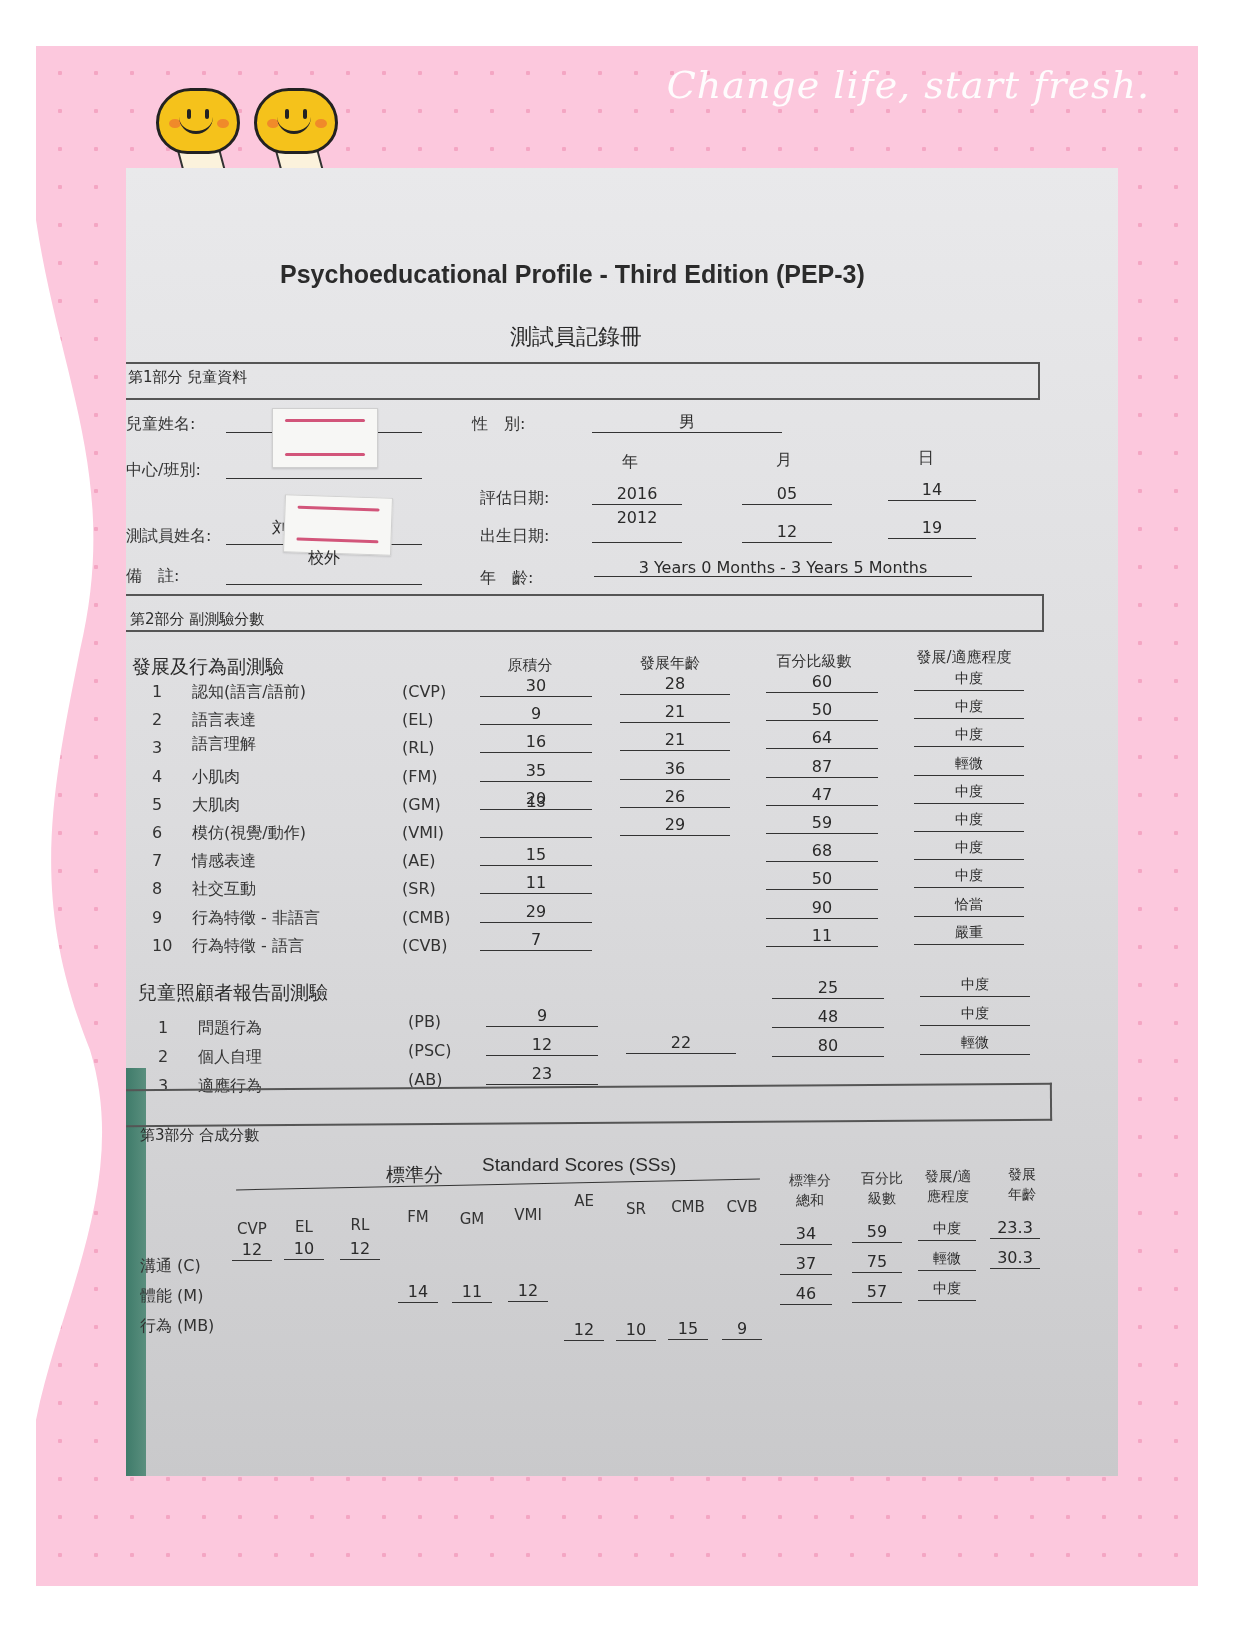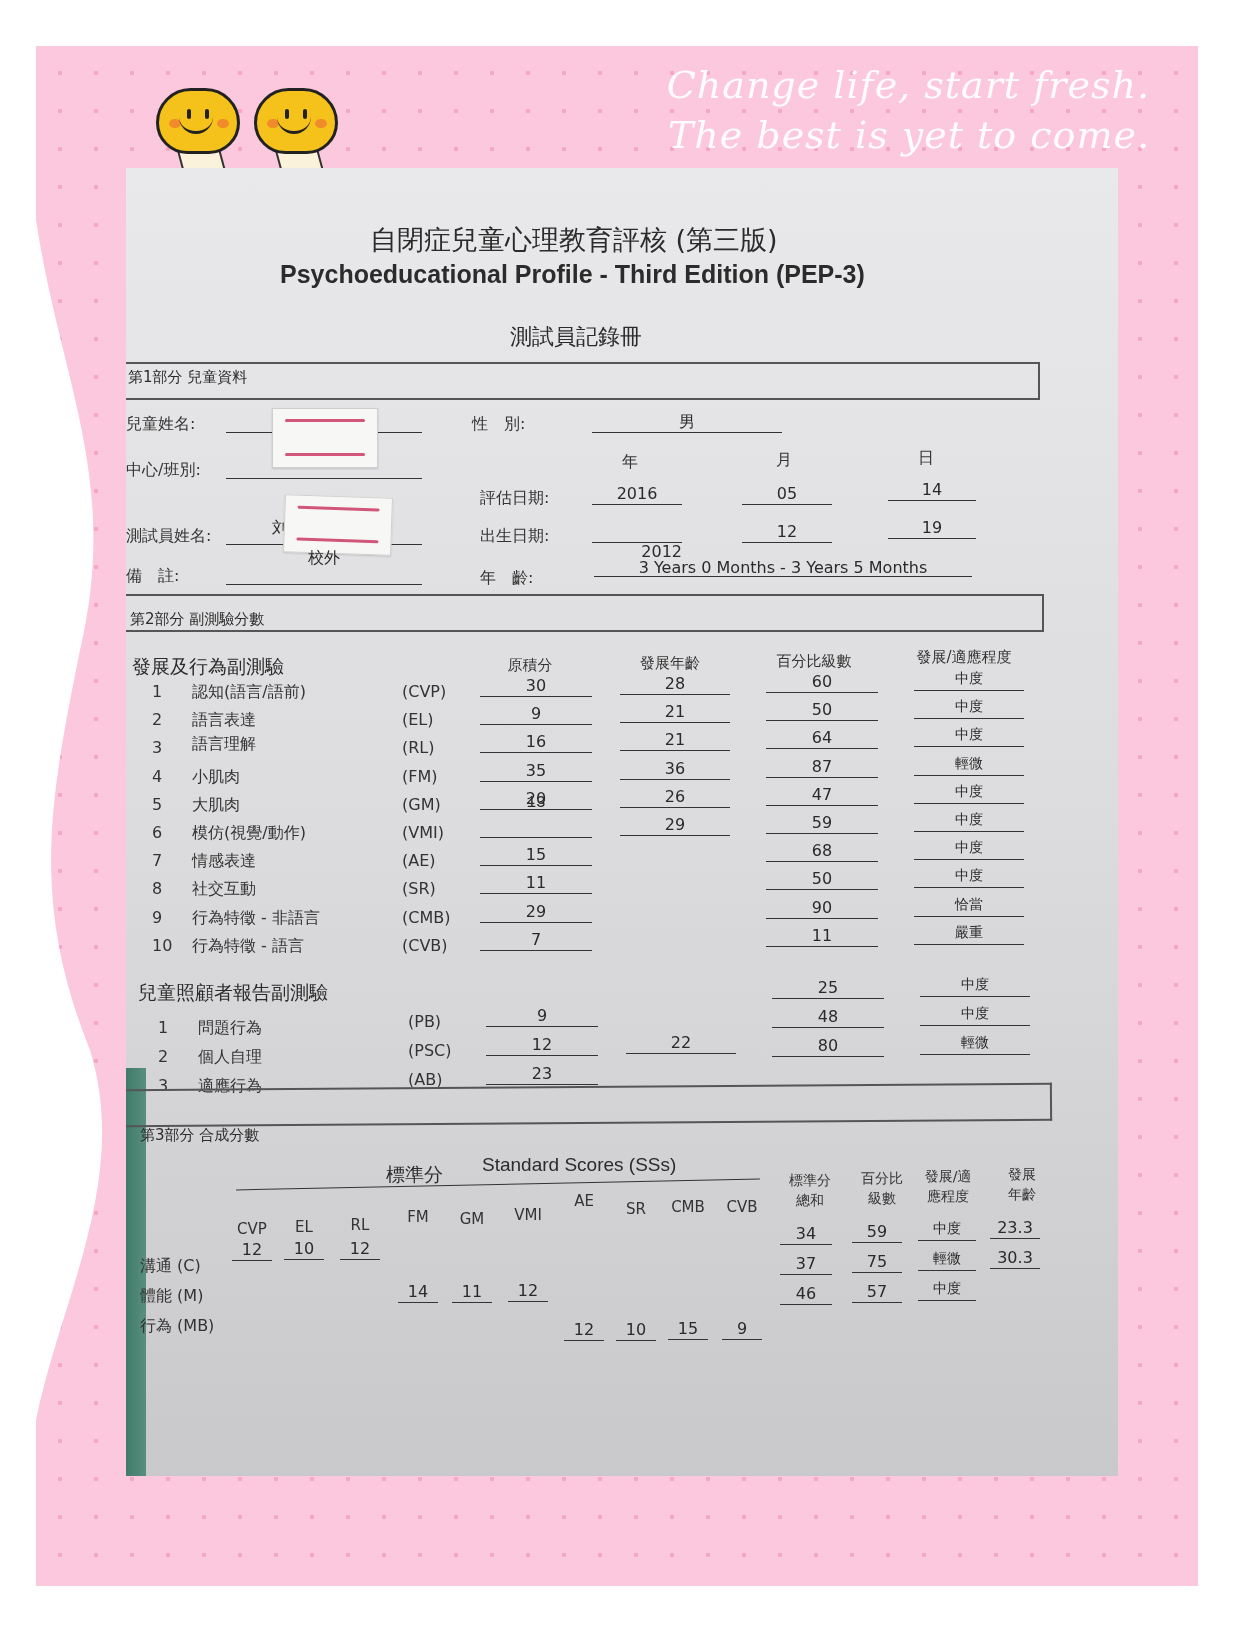--- a/index.html
+++ b/index.html
@@ -70,21 +70,20 @@
   .small { font-size: 14px; }
 </style>
 </head>
 <body>
 
 <div class="frame"></div>
 <div class="wave"></div>
 
 <div class="quote">
   <div>Change life, start fresh.</div>
-  <div>The best is yet to come.</div>
 </div>
 
 <div class="mascot" style="left:150px">
   <div class="stick"></div>
   <div class="heart">
       <div class="eye" style="left:28px"></div>
       <div class="eye" style="left:46px"></div>
       <div class="blush" style="left:10px"></div>
       <div class="blush" style="left:58px"></div>
       <div class="mouth"></div>
@@ -98,21 +97,20 @@
       <div class="blush" style="left:10px"></div>
       <div class="blush" style="left:58px"></div>
       <div class="mouth"></div>
     </div>
 </div>
 
 <div class="paper">
   <div class="binding"></div>
   <div class="doc" id="doc">
 
-    <div class="t title-zh">自閉症兒童心理教育評核 (第三版)</div>
     <div class="t title-en">Psychoeducational Profile - Third Edition (PEP-3)</div>
     <div class="t subtitle">測試員記錄冊</div>
 
     <div class="section-box" style="left:0;top:194px;width:912px;"></div>
     <div class="t section-label" style="left:2px;top:200px;">第1部分 兒童資料</div>
 
     <div class="t label" style="left:0;top:246px;">兒童姓名:</div>
     <div class="uline" style="left:100px;top:264px;width:196px;"></div>
     <div class="sticker" style="left:146px;top:240px;width:104px;height:58px;">
         <div class="bar" style="top:10px"></div>
@@ -144,21 +142,21 @@
 
     <div class="t label" style="left:354px;top:320px;">評估日期:</div>
     <div class="t val" style="left:466px;top:316px;width:90px;">2016</div>
     <div class="uline" style="left:466px;top:336px;width:90px;"></div>
     <div class="t val" style="left:616px;top:316px;width:90px;">05</div>
     <div class="uline" style="left:616px;top:336px;width:90px;"></div>
     <div class="t val" style="left:762px;top:312px;width:88px;">14</div>
     <div class="uline" style="left:762px;top:332px;width:88px;"></div>
 
     <div class="t label" style="left:354px;top:358px;">出生日期:</div>
-    <div class="t val" style="left:466px;top:374px;width:90px;text-align:right;">2012</div>
+    <div class="t val" style="left:466px;top:340px;width:90px;">2012</div>
     <div class="uline" style="left:466px;top:374px;width:90px;"></div>
     <div class="t val" style="left:616px;top:354px;width:90px;">12</div>
     <div class="uline" style="left:616px;top:374px;width:90px;"></div>
     <div class="t val" style="left:762px;top:350px;width:88px;">19</div>
     <div class="uline" style="left:762px;top:370px;width:88px;"></div>
 
     <div class="t label" style="left:354px;top:400px;">年　齡:</div>
     <div class="t val" style="left:468px;top:390px;width:378px;">3 Years 0 Months - 3 Years 5 Months</div>
     <div class="uline" style="left:468px;top:408px;width:378px;"></div>
 

